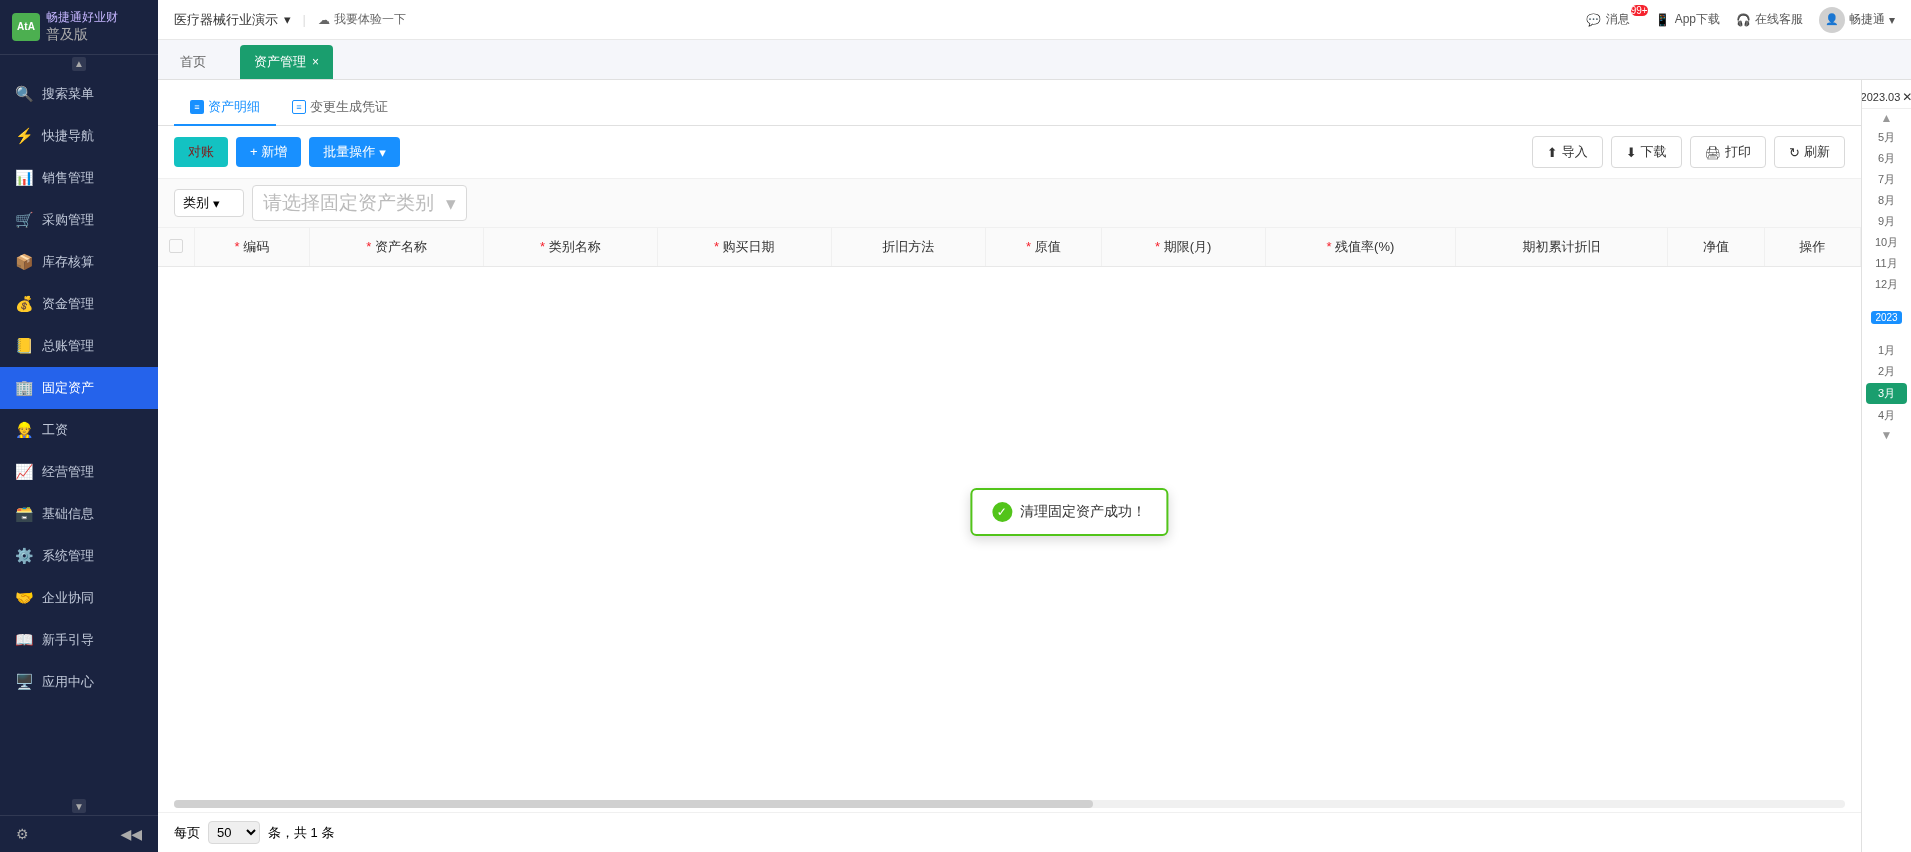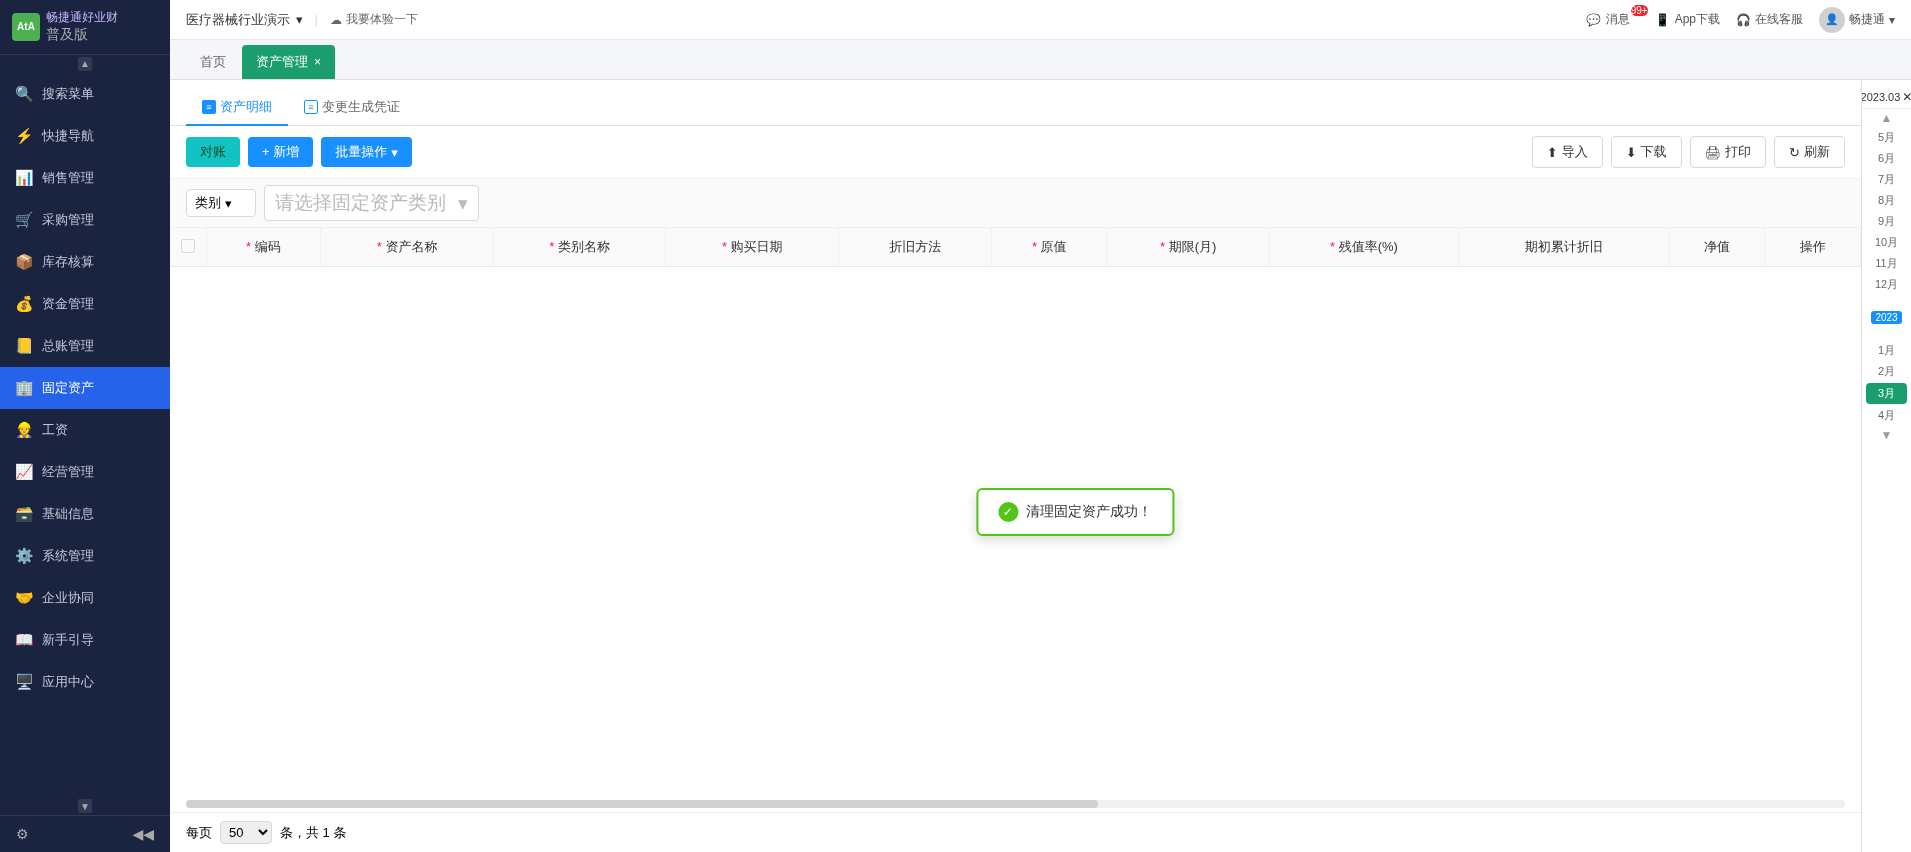--- a/index.html
+++ b/index.html
@@ -1,20 +1,20 @@
 <!DOCTYPE html>
 <html><head>
   <meta charset="utf-8">
   <style>
     * { box-sizing: border-box; margin: 0; padding: 0; }
     body { font-family: 'Microsoft YaHei', Arial, sans-serif; font-size: 13px; background: #f0f2f5; display: flex; height: 852px; overflow: hidden; }
 
     
     .sidebar {
-      width: 170px;
+      width: 158px;
       background: #1a2340;
       display: flex;
       flex-direction: column;
       flex-shrink: 0;
       height: 100%;
     }
     .sidebar-logo {
       padding: 10px 12px;
       display: flex;
       align-items: center;
@@ -159,22 +159,22 @@
       color: #666;
     }
 
     
     .page-tabs {
       height: 40px;
       background: #f5f6fa;
       border-bottom: 1px solid #e0e0e0;
       display: flex;
       align-items: flex-end;
-      padding: 0 16px;
-      gap: 2px;
+      padding: 0 8px;
+      gap: 20px;
       flex-shrink: 0;
     }
     .page-tab {
       padding: 8px 14px;
       font-size: 13px;
       cursor: pointer;
       color: #666;
       border-radius: 4px 4px 0 0;
       background: transparent;
     }
@@ -273,21 +273,21 @@
       padding: 6px 14px;
       border-radius: 4px;
       font-size: 13px;
       cursor: pointer;
       border: none;
       display: flex;
       align-items: center;
       gap: 4px;
     }
     .btn-primary { background: #1890ff; color: white; }
-    .btn-teal { background: #13c2c2; color: #14532d; font-family: Liberation Serif, serif; }
+    .btn-teal { background: #13c2c2; color: #7f1d1d; font-family: Liberation Serif, serif; }
     .btn-default {
       background: white;
       color: #333;
       border: 1px solid #d9d9d9;
     }
     .btn-batch {
       background: #1890ff;
       color: white;
       display: flex;
       align-items: center;

